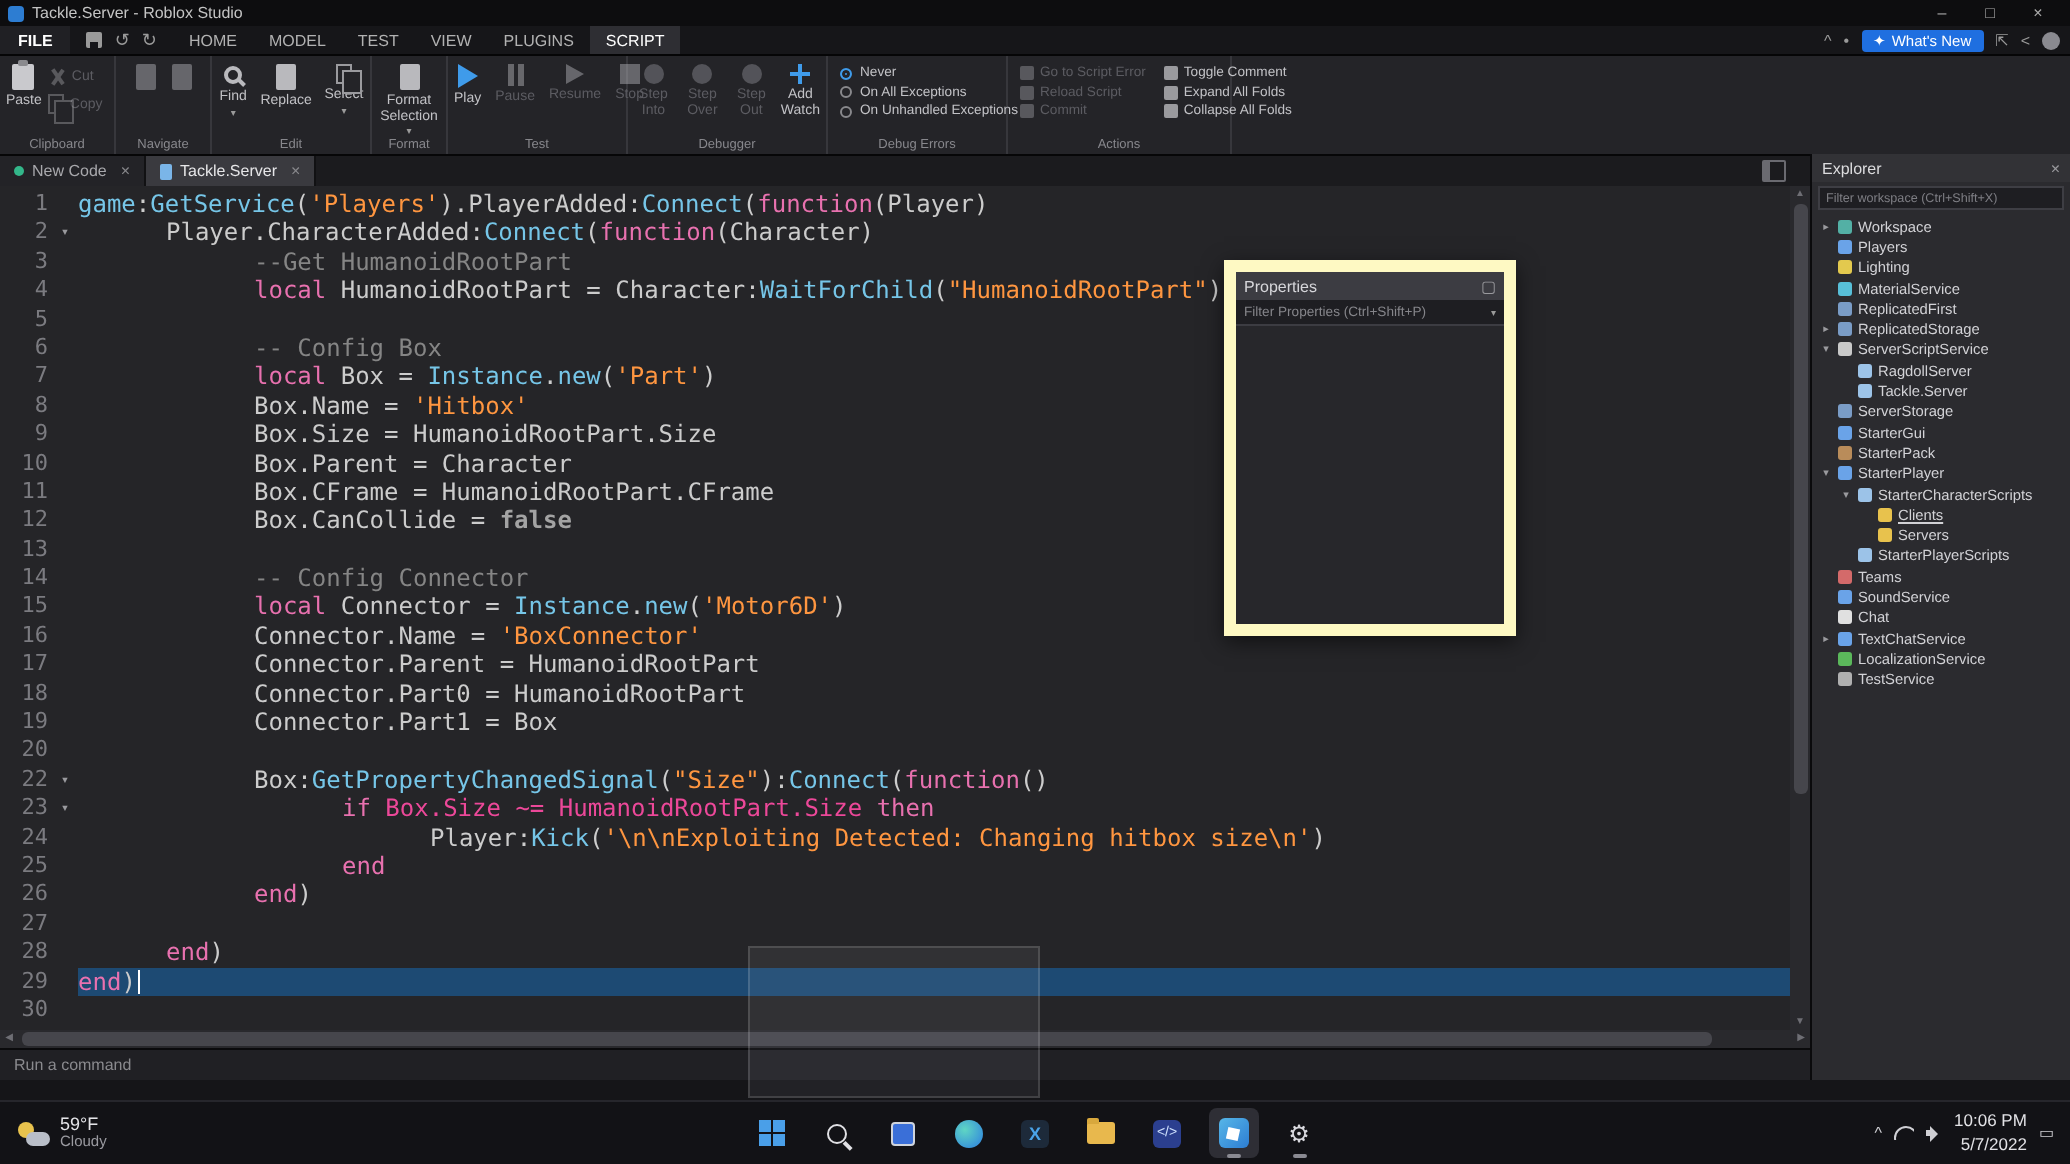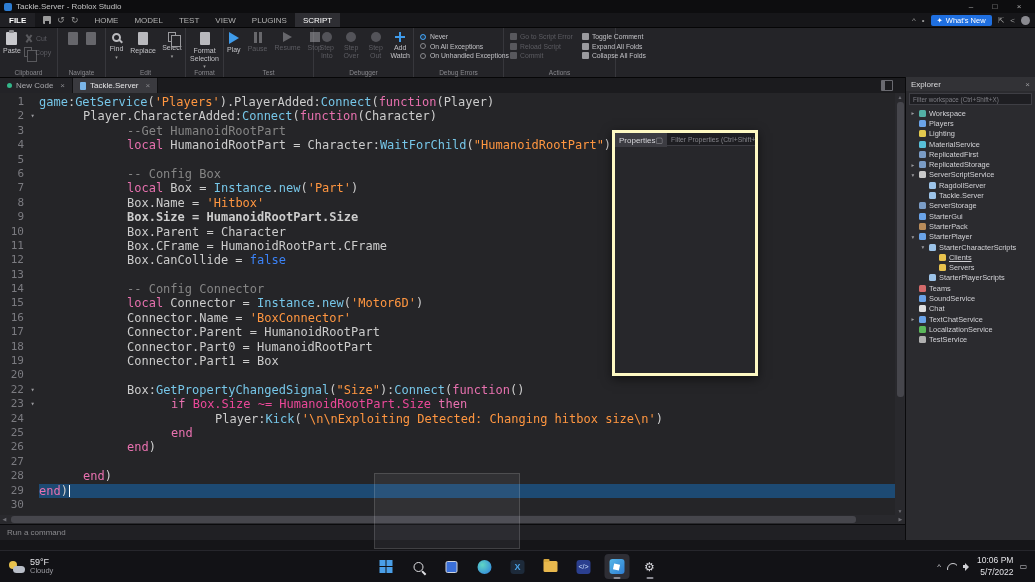--- a/index.html
+++ b/index.html
@@ -91,21 +91,21 @@
   .caret-bar{display:inline-block;width:1.5px;height:12px;background:#fff;vertical-align:-2px;margin-left:1px}
 
   #vscroll{position:absolute;left:895px;top:93px;width:10px;height:422px;background:#29292d;z-index:6}
   #vscroll .arr{position:absolute;left:0;width:10px;height:8px;color:#6e6e74;font-size:5px;text-align:center;line-height:8px}
   #vscroll .thumb{position:absolute;left:1.5px;top:9px;width:7px;height:295px;background:#46464c;border-radius:3px}
   #hscroll{position:absolute;left:0;top:515px;width:905px;height:9px;background:#29292d;z-index:6}
   #hscroll .arr{position:absolute;top:0;width:9px;height:9px;color:#6e6e74;font-size:5px;text-align:center;line-height:9px}
   #hscroll .thumb{position:absolute;left:11px;top:1px;width:845px;height:7px;background:#46464c;border-radius:3px}
 
   
-  #props{position:absolute;left:612px;top:130px;width:146px;height:246px;background:#27272b;border:3px solid #fef9c3;box-shadow:0 3px 10px rgba(0,0,0,.55);z-index:20;display:flex;flex-direction:row}
+  #props{position:absolute;left:612px;top:130px;width:146px;height:188px;background:#27272b;border:6px solid #fef9c3;box-shadow:0 3px 10px rgba(0,0,0,.55);z-index:20;display:flex;flex-direction:column}
   .props-head{height:14px;background:#3c3c42;display:flex;align-items:center;justify-content:space-between;padding:0 4px;font-size:8px;color:#d6d6da}
   .props-filter{height:13px;background:#1e1e22;border-bottom:1px solid #3c3c42;display:flex;align-items:center;justify-content:space-between;padding:0 4px;font-size:6.8px;color:#85858a;white-space:nowrap;overflow:hidden}
 
   
   #explorer{position:absolute;left:905px;top:77px;width:130px;height:463px;background:#2b2b2f;border-left:1px solid #0a0a0c;display:flex;flex-direction:column;z-index:7}
   .exp-head{height:14px;background:#323236;display:flex;align-items:center;justify-content:space-between;padding:0 5px;font-size:8px;color:#dcdcde;flex:none}
   .exp-filter{height:12px;margin:2px 3px;background:#1e1e22;border:1px solid #3e3e44;display:flex;align-items:center;padding:0 3px;font-size:6.3px;color:#7e7e84;white-space:nowrap;overflow:hidden;flex:none}
   #exp-tree{flex:1;overflow:hidden;padding-top:1px}
   .tree-item{display:flex;align-items:center;height:10.3px;font-size:7.4px;color:#d2d2d6;gap:3px;white-space:nowrap}
   .tree-arrow{width:6px;flex:none;font-size:5.5px;color:#9a9a9e;text-align:center}
@@ -370,24 +370,24 @@
 <div id="editor">
   <div id="code-lines">
       <div class="code-line"><span class="gutter">1</span><span class="fold"></span><span class="code-text" style="padding-left: 0px;"><span style="color: rgb(118, 198, 232);">game</span><span style="color: rgb(204, 204, 204);">:</span><span style="color: rgb(118, 198, 232);">GetService</span><span style="color: rgb(204, 204, 204);">(</span><span style="color: rgb(255, 150, 64);">'Players'</span><span style="color: rgb(204, 204, 204);">).PlayerAdded:</span><span style="color: rgb(118, 198, 232);">Connect</span><span style="color: rgb(204, 204, 204);">(</span><span style="color: rgb(232, 113, 175);">function</span><span style="color: rgb(204, 204, 204);">(Player)</span></span></div>
       <div class="code-line"><span class="gutter">2</span><span class="fold">▾</span><span class="code-text" style="padding-left: 44px;"><span style="color: rgb(204, 204, 204);">Player.CharacterAdded:</span><span style="color: rgb(118, 198, 232);">Connect</span><span style="color: rgb(204, 204, 204);">(</span><span style="color: rgb(232, 113, 175);">function</span><span style="color: rgb(204, 204, 204);">(Character)</span></span></div>
       <div class="code-line"><span class="gutter">3</span><span class="fold"></span><span class="code-text" style="padding-left: 88px;"><span style="color: rgb(133, 133, 133);">--Get HumanoidRootPart</span></span></div>
       <div class="code-line"><span class="gutter">4</span><span class="fold"></span><span class="code-text" style="padding-left: 88px;"><span style="color: rgb(232, 113, 175);">local</span><span style="color: rgb(204, 204, 204);"> HumanoidRootPart = Character:</span><span style="color: rgb(118, 198, 232);">WaitForChild</span><span style="color: rgb(204, 204, 204);">(</span><span style="color: rgb(255, 150, 64);">"HumanoidRootPart"</span><span style="color: rgb(204, 204, 204);">)</span></span></div>
       <div class="code-line"><span class="gutter">5</span><span class="fold"></span><span class="code-text" style="padding-left: 0px;"></span></div>
       <div class="code-line"><span class="gutter">6</span><span class="fold"></span><span class="code-text" style="padding-left: 88px;"><span style="color: rgb(133, 133, 133);">-- Config Box</span></span></div>
       <div class="code-line"><span class="gutter">7</span><span class="fold"></span><span class="code-text" style="padding-left: 88px;"><span style="color: rgb(232, 113, 175);">local</span><span style="color: rgb(204, 204, 204);"> Box = </span><span style="color: rgb(118, 198, 232);">Instance</span><span style="color: rgb(204, 204, 204);">.</span><span style="color: rgb(118, 198, 232);">new</span><span style="color: rgb(204, 204, 204);">(</span><span style="color: rgb(255, 150, 64);">'Part'</span><span style="color: rgb(204, 204, 204);">)</span></span></div>
       <div class="code-line"><span class="gutter">8</span><span class="fold"></span><span class="code-text" style="padding-left: 88px;"><span style="color: rgb(204, 204, 204);">Box.Name = </span><span style="color: rgb(255, 150, 64);">'Hitbox'</span></span></div>
-      <div class="code-line"><span class="gutter">9</span><span class="fold"></span><span class="code-text" style="padding-left: 88px; font-weight: bold;"><span style="color: rgb(204, 204, 204);">Box.Size = HumanoidRootPart.Size</span></span></div>
+      <div class="code-line"><span class="gutter">9</span><span class="fold"></span><span class="code-text" style="padding-left: 88px;"><span style="color: rgb(204, 204, 204);">Box.Size = HumanoidRootPart.Size</span></span></div>
       <div class="code-line"><span class="gutter">10</span><span class="fold"></span><span class="code-text" style="padding-left: 88px;"><span style="color: rgb(204, 204, 204);">Box.Parent = Character</span></span></div>
       <div class="code-line"><span class="gutter">11</span><span class="fold"></span><span class="code-text" style="padding-left: 88px;"><span style="color: rgb(204, 204, 204);">Box.CFrame = HumanoidRootPart.CFrame</span></span></div>
-      <div class="code-line"><span class="gutter">12</span><span class="fold"></span><span class="code-text" style="padding-left: 88px;"><span style="color: rgb(204, 204, 204);">Box.CanCollide = </span><span style="color: #3b82f6;">false</span></span></div>
+      <div class="code-line"><span class="gutter">12</span><span class="fold"></span><span class="code-text" style="padding-left: 88px;"><span style="color: rgb(204, 204, 204);">Box.CanCollide = </span><span style="color: #a3a3a3; font-weight: bold;">false</span></span></div>
       <div class="code-line"><span class="gutter">13</span><span class="fold"></span><span class="code-text" style="padding-left: 0px;"></span></div>
       <div class="code-line"><span class="gutter">14</span><span class="fold"></span><span class="code-text" style="padding-left: 88px;"><span style="color: rgb(133, 133, 133);">-- Config Connector</span></span></div>
       <div class="code-line"><span class="gutter">15</span><span class="fold"></span><span class="code-text" style="padding-left: 88px;"><span style="color: rgb(232, 113, 175);">local</span><span style="color: rgb(204, 204, 204);"> Connector = </span><span style="color: rgb(118, 198, 232);">Instance</span><span style="color: rgb(204, 204, 204);">.</span><span style="color: rgb(118, 198, 232);">new</span><span style="color: rgb(204, 204, 204);">(</span><span style="color: rgb(255, 150, 64);">'Motor6D'</span><span style="color: rgb(204, 204, 204);">)</span></span></div>
       <div class="code-line"><span class="gutter">16</span><span class="fold"></span><span class="code-text" style="padding-left: 88px;"><span style="color: rgb(204, 204, 204);">Connector.Name = </span><span style="color: rgb(255, 150, 64);">'BoxConnector'</span></span></div>
       <div class="code-line"><span class="gutter">17</span><span class="fold"></span><span class="code-text" style="padding-left: 88px;"><span style="color: rgb(204, 204, 204);">Connector.Parent = HumanoidRootPart</span></span></div>
       <div class="code-line"><span class="gutter">18</span><span class="fold"></span><span class="code-text" style="padding-left: 88px;"><span style="color: rgb(204, 204, 204); text-align: center;">Connector.Part0 = HumanoidRootPart</span></span></div>
       <div class="code-line"><span class="gutter">19</span><span class="fold"></span><span class="code-text" style="padding-left: 88px;"><span style="color: rgb(204, 204, 204);">Connector.Part1 = Box</span></span></div>
       <div class="code-line"><span class="gutter">20</span><span class="fold"></span><span class="code-text" style="padding-left: 0px;"></span></div>
       <div class="code-line"><span class="gutter">22</span><span class="fold">▾</span><span class="code-text" style="padding-left: 88px;"><span style="color: rgb(204, 204, 204);">Box:</span><span style="color: rgb(118, 198, 232);">GetPropertyChangedSignal</span><span style="color: rgb(204, 204, 204);">(</span><span style="color: rgb(255, 150, 64);">"Size"</span><span style="color: rgb(204, 204, 204);">):</span><span style="color: rgb(118, 198, 232);">Connect</span><span style="color: rgb(204, 204, 204);">(</span><span style="color: rgb(232, 113, 175);">function</span><span style="color: rgb(204, 204, 204);">()</span></span></div>
       <div class="code-line"><span class="gutter">23</span><span class="fold">▾</span><span class="code-text" style="padding-left: 132px;"><span style="color: rgb(232, 113, 175);">if</span><span style="color: #ec4899;"> Box.Size ~= HumanoidRootPart.Size </span><span style="color: rgb(232, 113, 175);">then</span></span></div>

